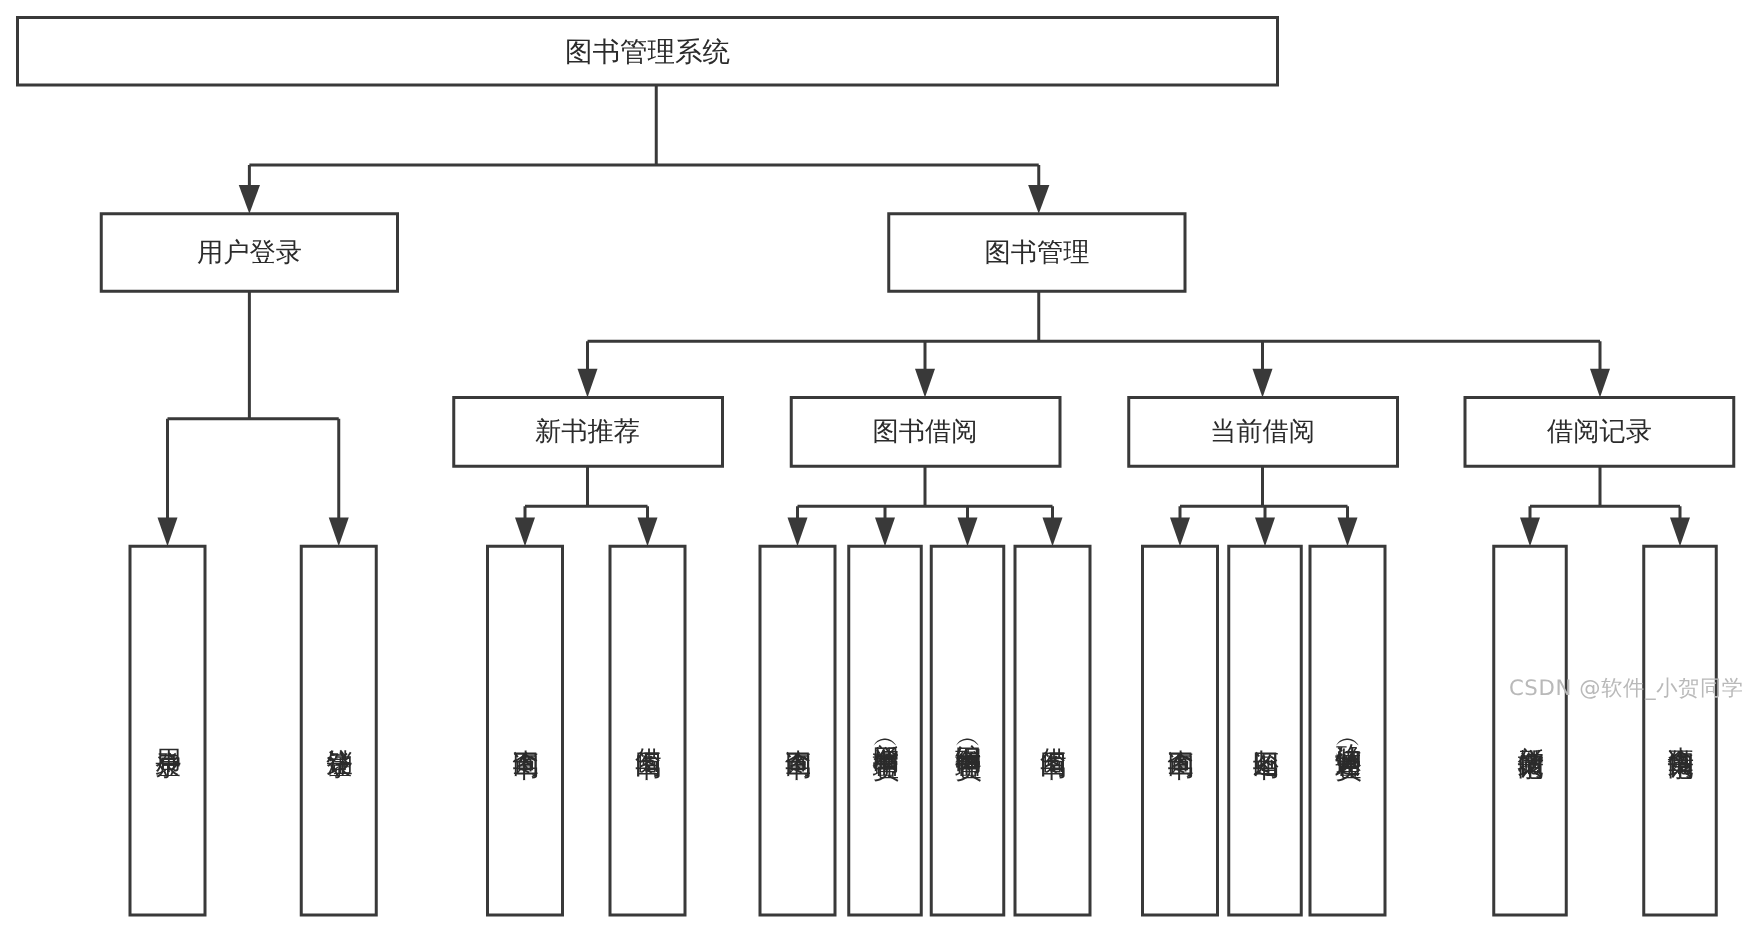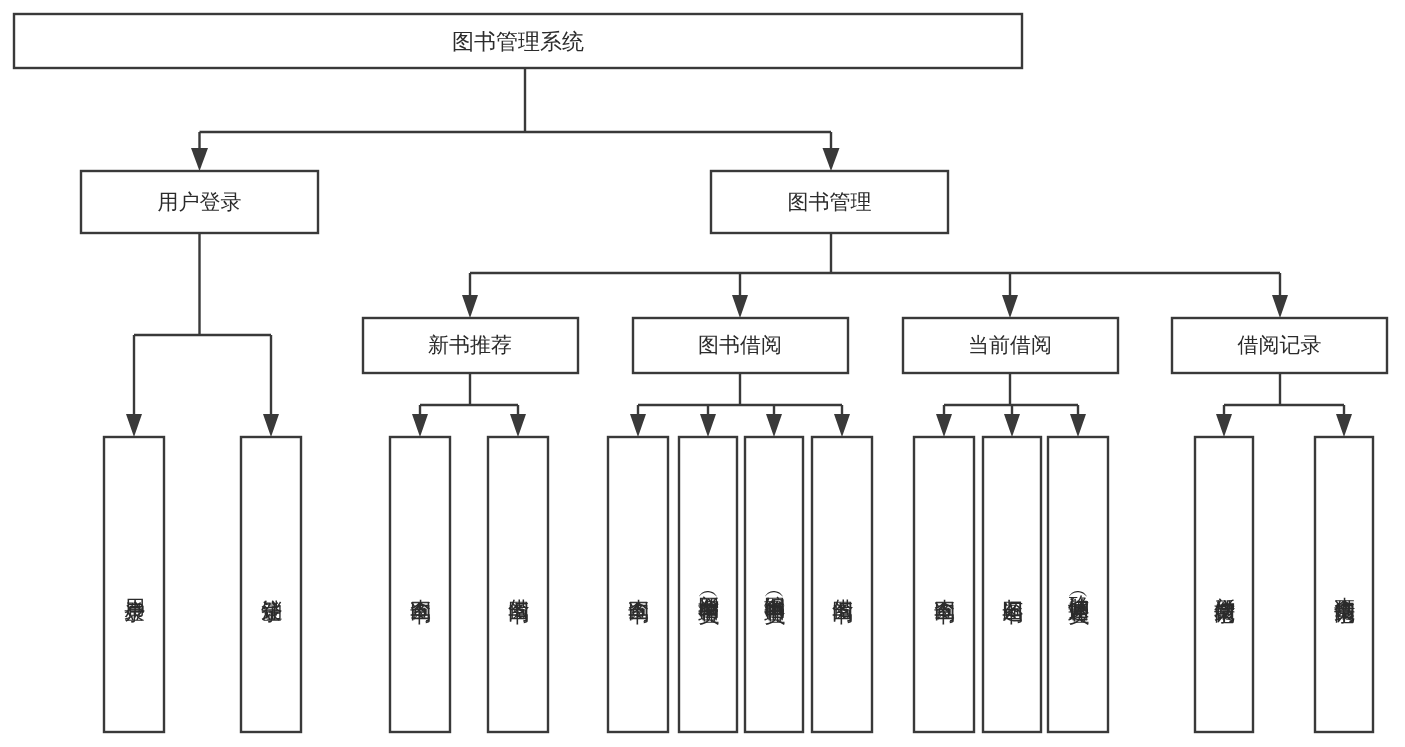--- a/index.html
+++ b/index.html
@@ -224,14 +224,15 @@
       <div class="leaf-label" style="left: 679px; top: 437px; width: 58px; height: 295px;">新增图书（管理员）</div>
       <div class="leaf-label" style="left: 745px; top: 437px; width: 58px; height: 295px;">编辑图书（管理员）</div>
       <div class="leaf-label" style="left: 812px; top: 437px; width: 60px; height: 295px;">借阅图书</div>
       <div class="leaf-label" style="left: 914px; top: 437px; width: 60px; height: 295px;">查询图书</div>
       <div class="leaf-label" style="left: 983px; top: 437px; width: 58px; height: 295px;">归还图书</div>
       <div class="leaf-label" style="left: 1048px; top: 437px; width: 60px; height: 295px;">确认归还（管理员）</div>
       <div class="leaf-label" style="left: 1195px; top: 437px; width: 58px; height: 295px;">新增借阅记录</div>
       <div class="leaf-label" style="left: 1315px; top: 437px; width: 58px; height: 295px;">查询借阅记录</div>
     </div>
 
+  <div class="watermark">CSDN @软件_小贺同学</div>
 
 </div>
 
 </body></html>

